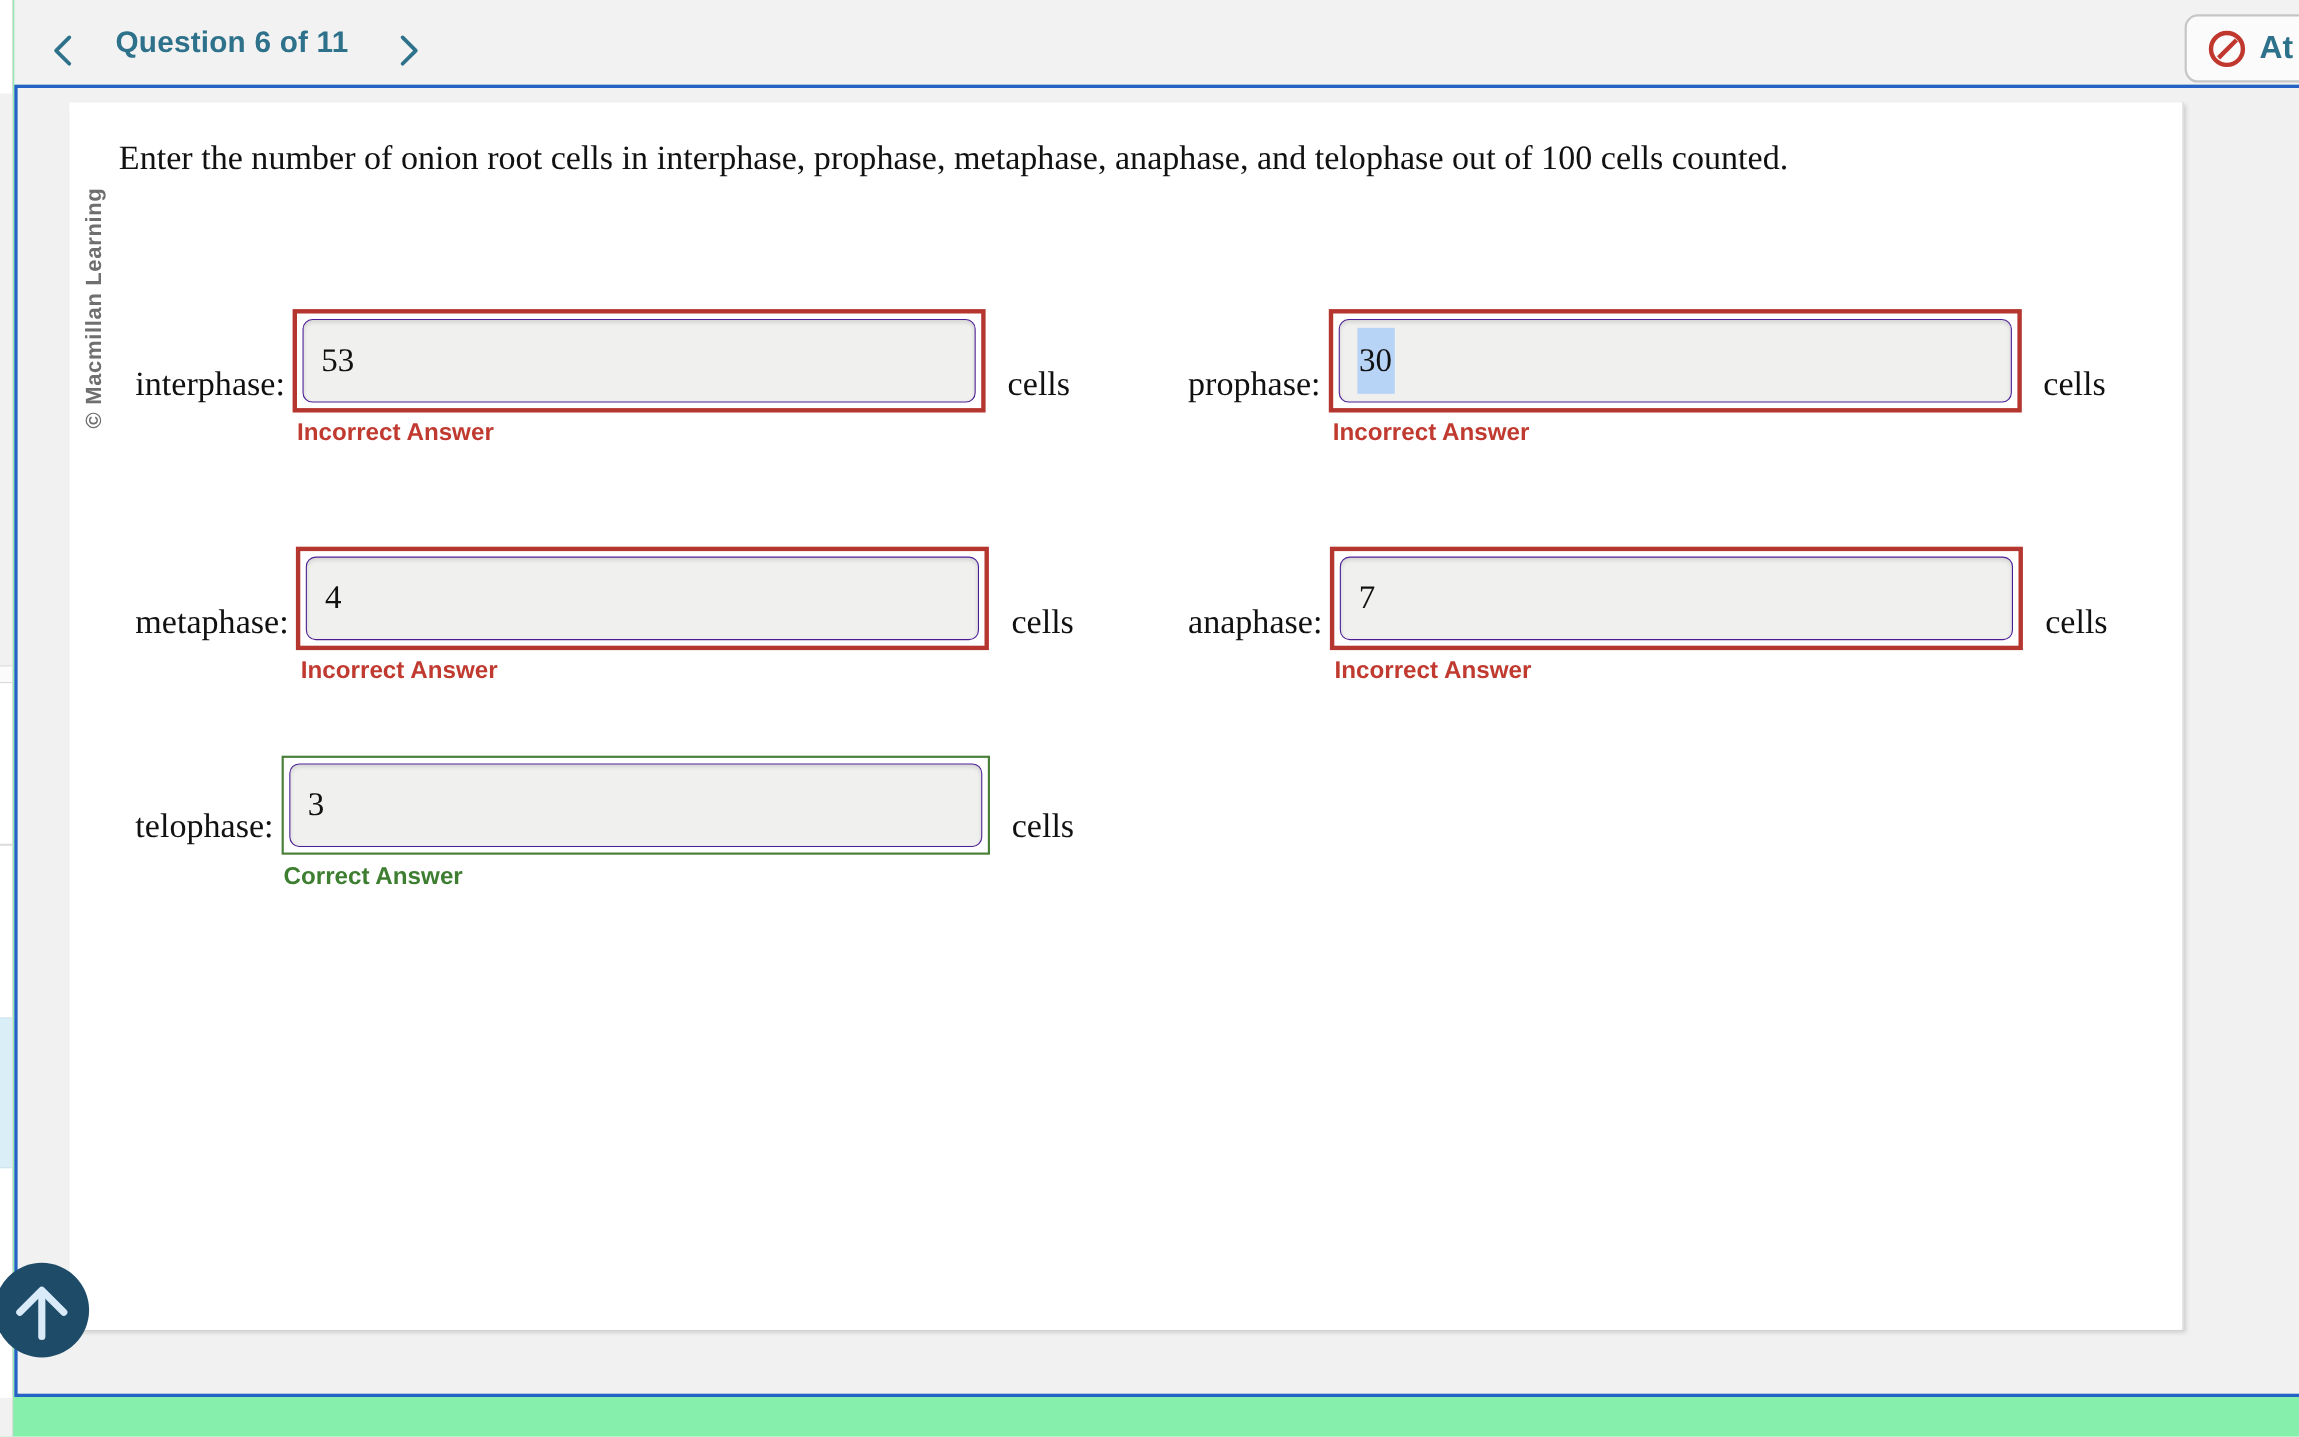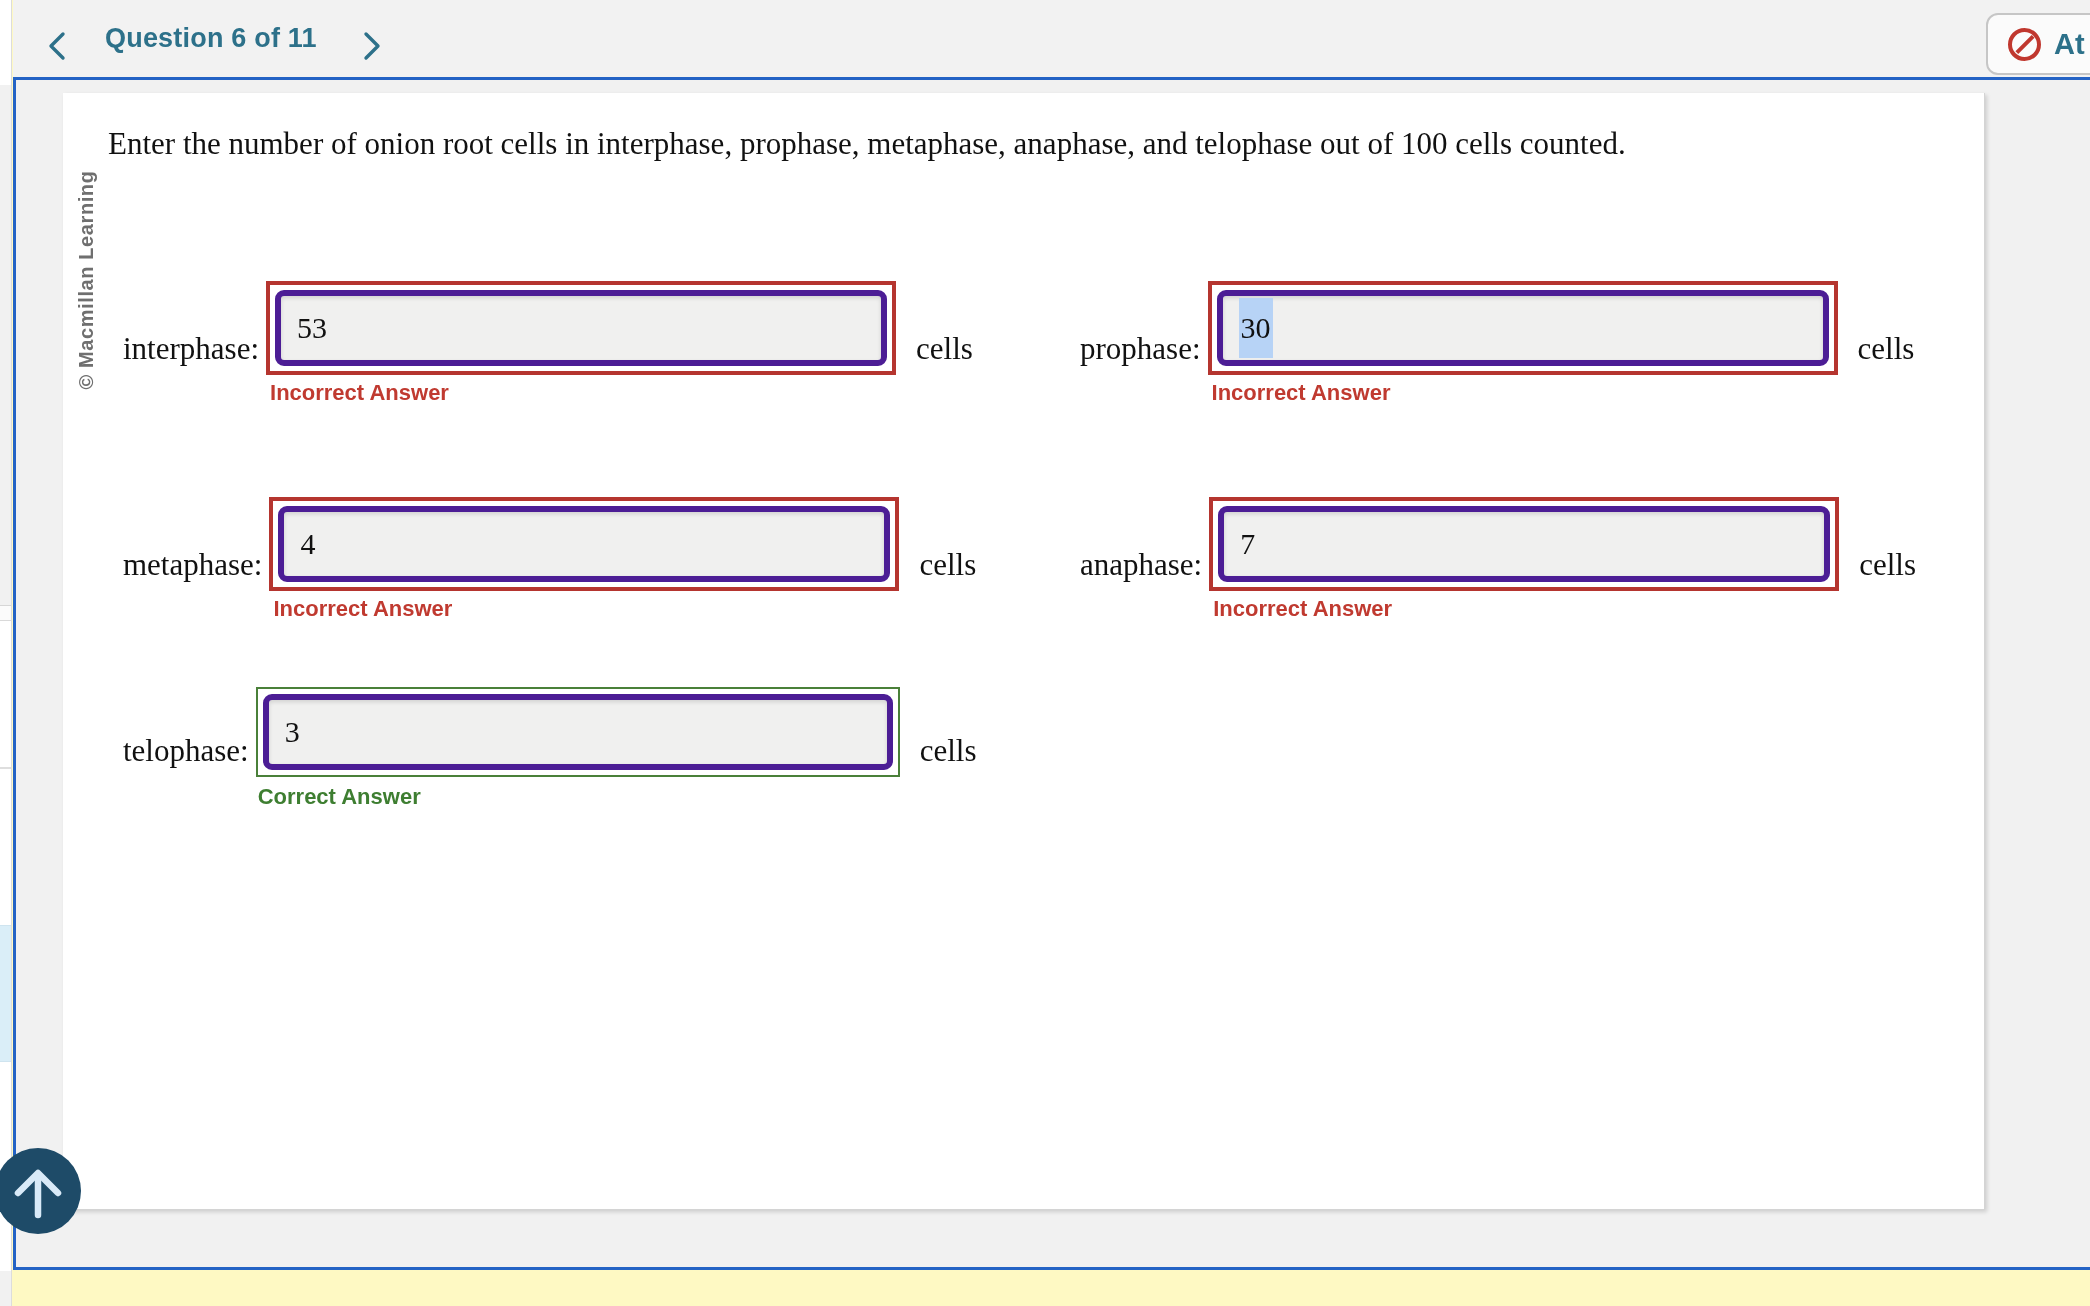--- a/index.html
+++ b/index.html
@@ -1,19 +1,19 @@
 <!DOCTYPE html>
 <html><head>
 <meta charset="utf-8">
 <style>
   html,body{margin:0;padding:0;}
   .page{
     position:relative;
     width:2090px;height:1306px;
-    background:#fef9c3;
+    background:#86efac;
     overflow:hidden;
     font-family:"Liberation Serif", serif;
   }
 
   
   .gutter{position:absolute;left:0;top:0;width:11px;height:1306px;background:#ffffff;}
   .gutter-line{position:absolute;left:11px;top:0;width:1px;height:1306px;background:#dcdcdc;}
   .gutter-seg{position:absolute;left:0;width:11px;}
   .seg-gray-mid{top:85px;height:520px;background:#f1f1f1;border-bottom:1px solid #d6d6d6;}
   .seg-pill{top:606px;height:14px;background:#fbfbfb;border-bottom:1px solid #d9d9d9;}
@@ -80,21 +80,21 @@
   .qrow .flabel,.qrow .unit{
     font-size:31px;color:#111;margin-bottom:8px;white-space:nowrap;
   }
   .qrow .flabel{margin-right:7px;}
   .qrow .unit{margin-left:20px;}
   .boxwrap{position:relative;background:#ffffff;box-sizing:content-box;}
   .boxwrap.incorrect{border:4px solid #b5352f;padding:5px;}
   .boxwrap.correct{border:2px solid #4a8039;padding:5px;}
   .answer-input{
     width:612px;height:76px;
-    background:#f0f0ef;border:6px solid #4c1d95;border-radius:9px;
+    background:#f0f0ef;border:1px solid #4c1d95;border-radius:9px;
     box-sizing:border-box;box-shadow:inset 0 2px 4px rgba(0,0,0,0.13);
     display:flex;align-items:center;padding-left:16px;
     font-size:30px;color:#111;cursor:text;
   }
   .answer-input.wide{width:630px;}
   .sel{background:#b7d3f6;padding:13px 2px;}
   .feedback{
     position:absolute;left:0;top:calc(100% + 9px);
     font-family:"Liberation Sans", sans-serif;font-size:22px;white-space:nowrap;font-weight:bold;
   }

